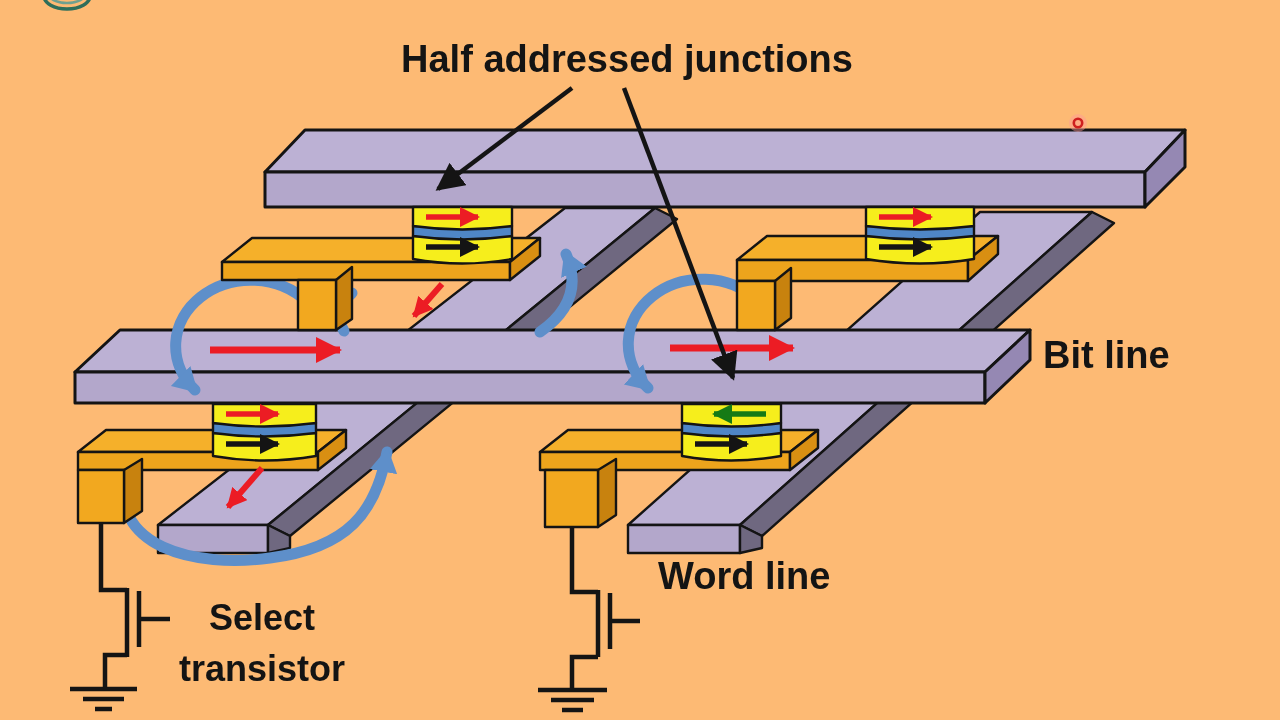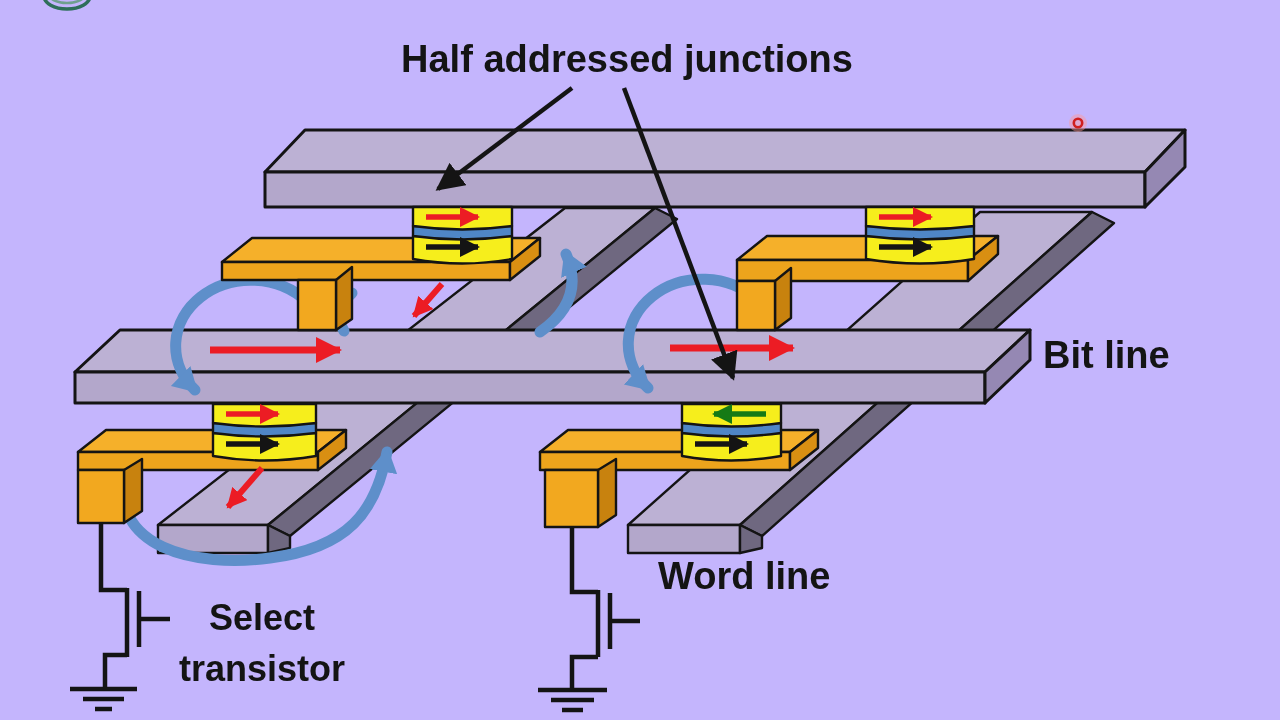--- a/index.html
+++ b/index.html
@@ -1,16 +1,16 @@
 <!DOCTYPE html>
 <html style="--ink: #141414; --bar-top: #bcb1d4; --bar-front: #b3a7cb; --bar-end: #9588b3; --band-side: #6f6880; --pad-top: #f5b02a; --pad-front: #eda41c; --pad-end: #d98f12; --via: #f2a81f; --via-side: #c8820e; --cell-yellow: #f6ee1c; --barrier-blue: #4f86c6; --field-blue: #5e8fca; --current-red: #ec1c24; --reversed-green: #157a15; --cursor-red: #cf1f1f; --logo-green: #2e6e5a;"><head>
 <meta charset="utf-8">
 <style>
   html,body{margin:0;padding:0;background:#ffffff;}
-  .stage{position:relative;width:1280px;height:720px;background:#c4b5fd;overflow:hidden;}
+  .stage{position:relative;width:1280px;height:720px;background:#fdba74;overflow:hidden;}
   svg{display:block;}
   svg text{font-family:"Liberation Sans","DejaVu Sans",sans-serif;font-weight:bold;fill:var(--ink,#111);}
   .t-title{font-size:38px;}
   .t-label{font-size:38px;}
   .t-small{font-size:36px;}
   .outl{stroke:var(--ink,#111);stroke-width:3;stroke-linejoin:round;}
   .outl2{stroke:var(--ink,#111);stroke-width:2.4;stroke-linejoin:round;}
   .bar-top{fill:var(--bar-top,#bcb1d4);}
   .bar-front{fill:var(--bar-front,#b3a7cb);}
   .bar-end{fill:var(--bar-end,#9588b3);}

